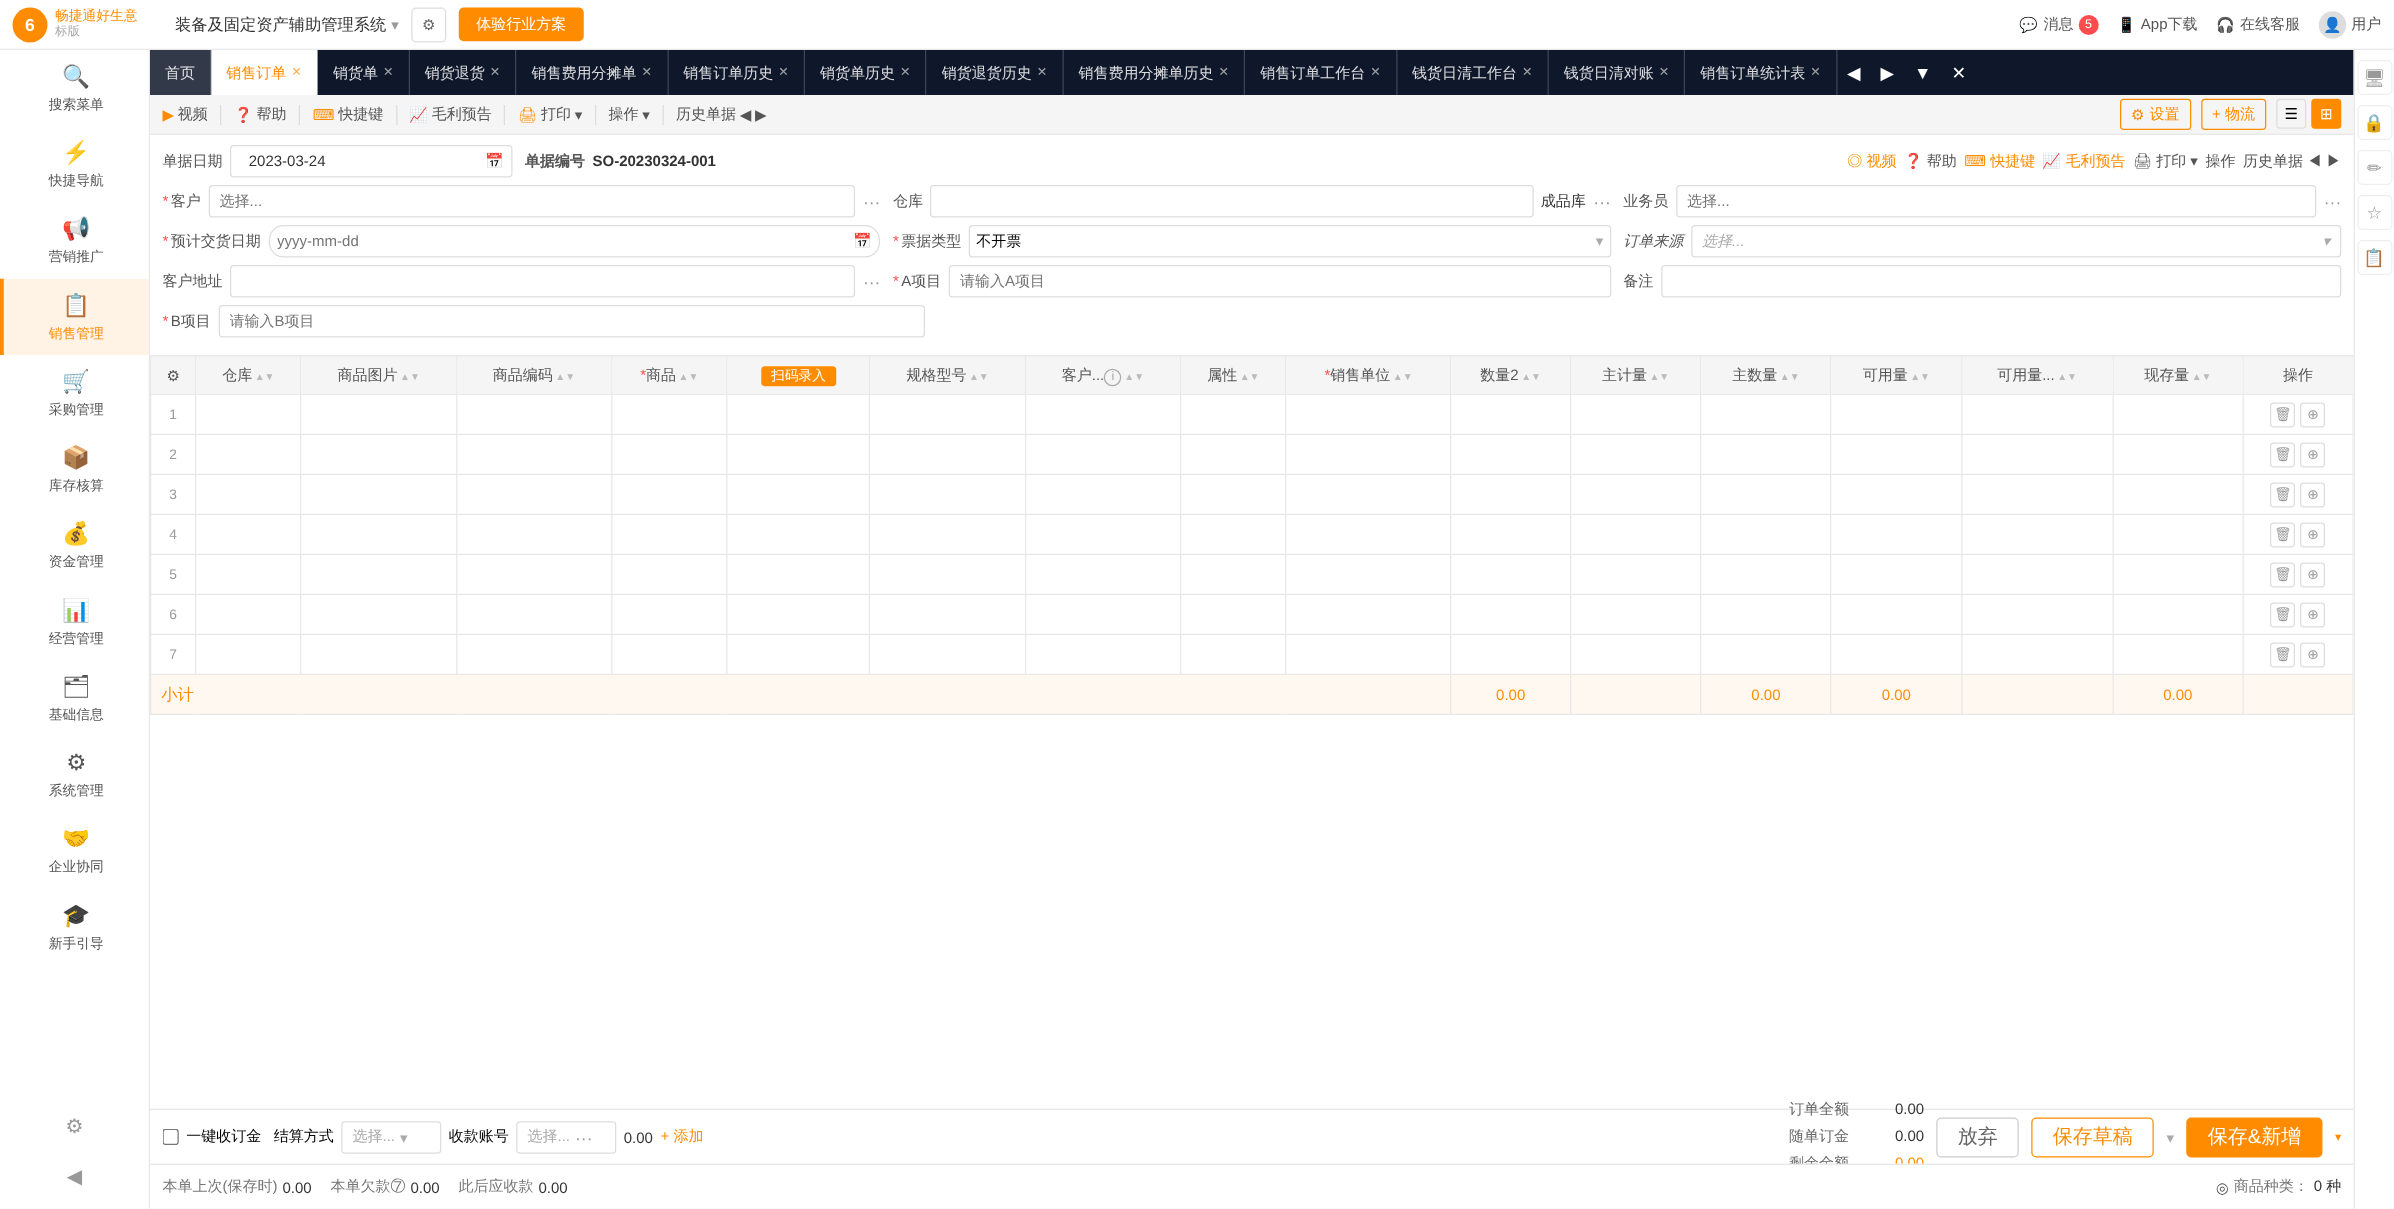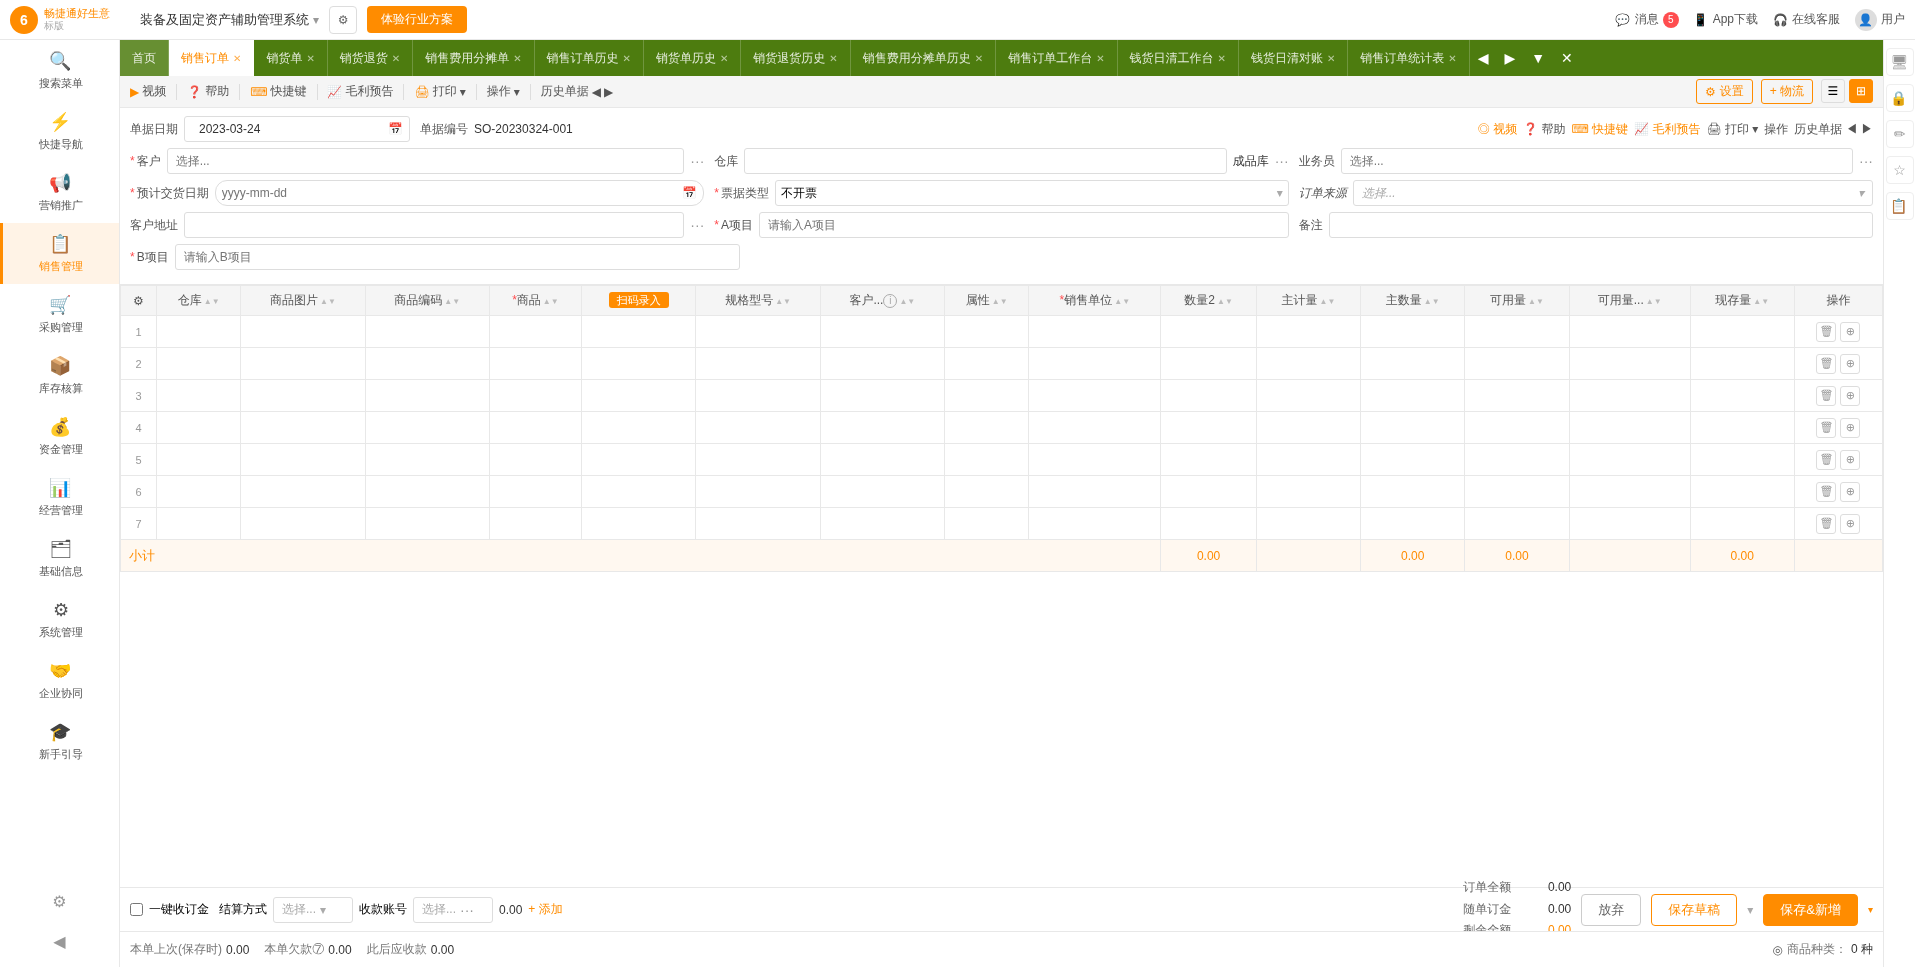--- a/index.html
+++ b/index.html
@@ -158,21 +158,21 @@
     .content-area {
       flex: 1;
       display: flex;
       flex-direction: column;
       overflow: hidden;
     }
 
     
     .tab-bar {
       height: 36px;
-      background: #4d7c0f;
+      background: #0f172a;
       display: flex;
       align-items: center;
       overflow: hidden;
     }
     .tab-item {
       height: 100%;
       display: flex;
       align-items: center;
       padding: 0 12px;
       cursor: pointer;
@@ -449,21 +449,21 @@
       align-items: center;
     }
     .order-summary-label { color: #666; }
     .order-summary-val { color: #333; font-weight: 500; min-width: 50px; text-align: right; }
     .order-summary-val.orange { color: #ff8c00; }
     .footer-btn {
       height: 32px;
       padding: 0 16px;
       border: 1px solid #ddd;
       border-radius: 4px;
-      font-size: 13px;
+      font-size: 16px;
       cursor: pointer;
       background: #fff;
       color: #555;
     }
     .footer-btn.primary {
       background: #ff8c00;
       color: white;
       border-color: #ff8c00;
     }
     .footer-btn.save-draft {
@@ -740,21 +740,21 @@
 
     <div class="form-area">
       <div class="form-row">
         <div class="form-field" style="flex:0 0 280px;">
           <span class="form-label">单据日期</span>
           <div class="date-input-wrap">
             <input type="text" class="form-input" style="border: none; height: auto; flex: 1 1 0%;" value="2023-03-24">
             <span class="date-icon">📅</span>
           </div>
         </div>
-        <div class="form-field" style="flex:0 0 320px;">
+        <div class="form-field" style="flex:0 0 320px;font-weight:bold;">
           <span class="form-label">单据编号</span>
 
           <span id="doc-no-val" style="font-size:12px;color:#333;">SO-20230324-001</span>
         </div>
         <div style="margin-left:auto; display:flex; gap:6px; align-items:center;">
           <span style="color:#ff8c00;cursor:pointer;font-size:12px;">◎ 视频</span>
           <span style="color:#555;cursor:pointer;font-size:12px;">❓ 帮助</span>
           <span style="color:#ff8c00;cursor:pointer;font-size:12px;">⌨ 快捷键</span>
           <span style="color:#ff8c00;cursor:pointer;font-size:12px;">📈 毛利预告</span>
           <span style="color:#555;cursor:pointer;font-size:12px;">🖨 打印 ▾</span>

